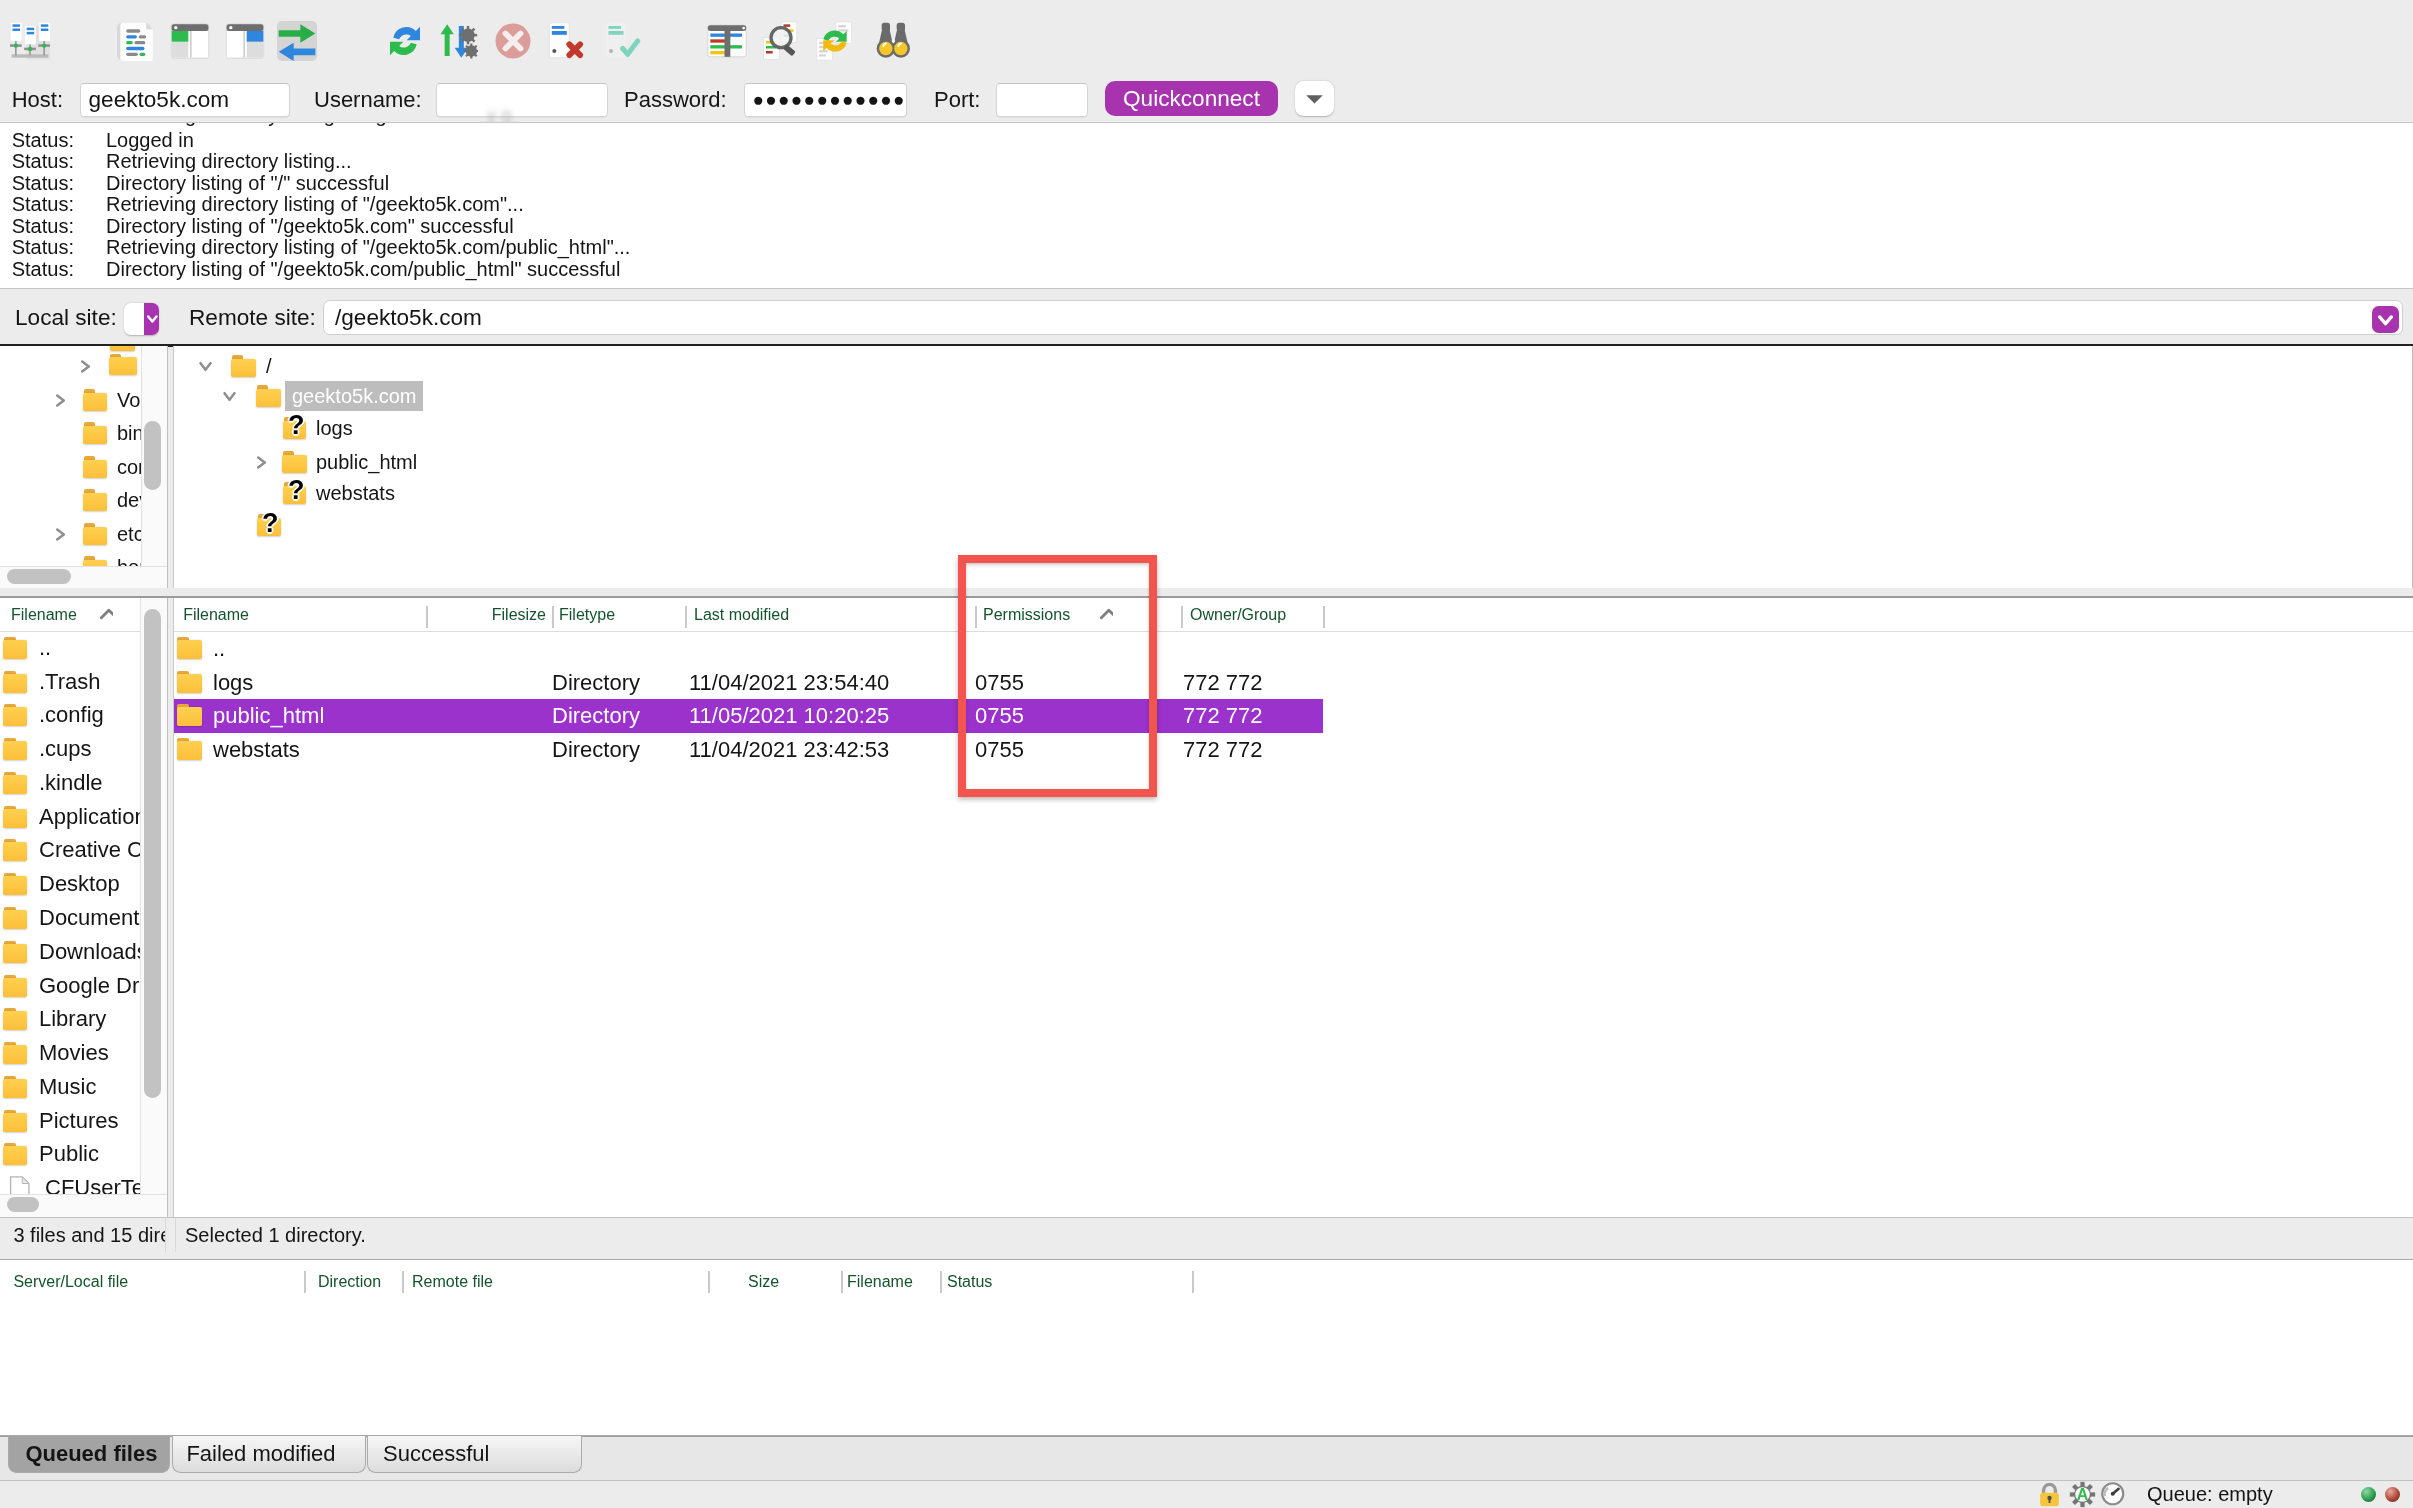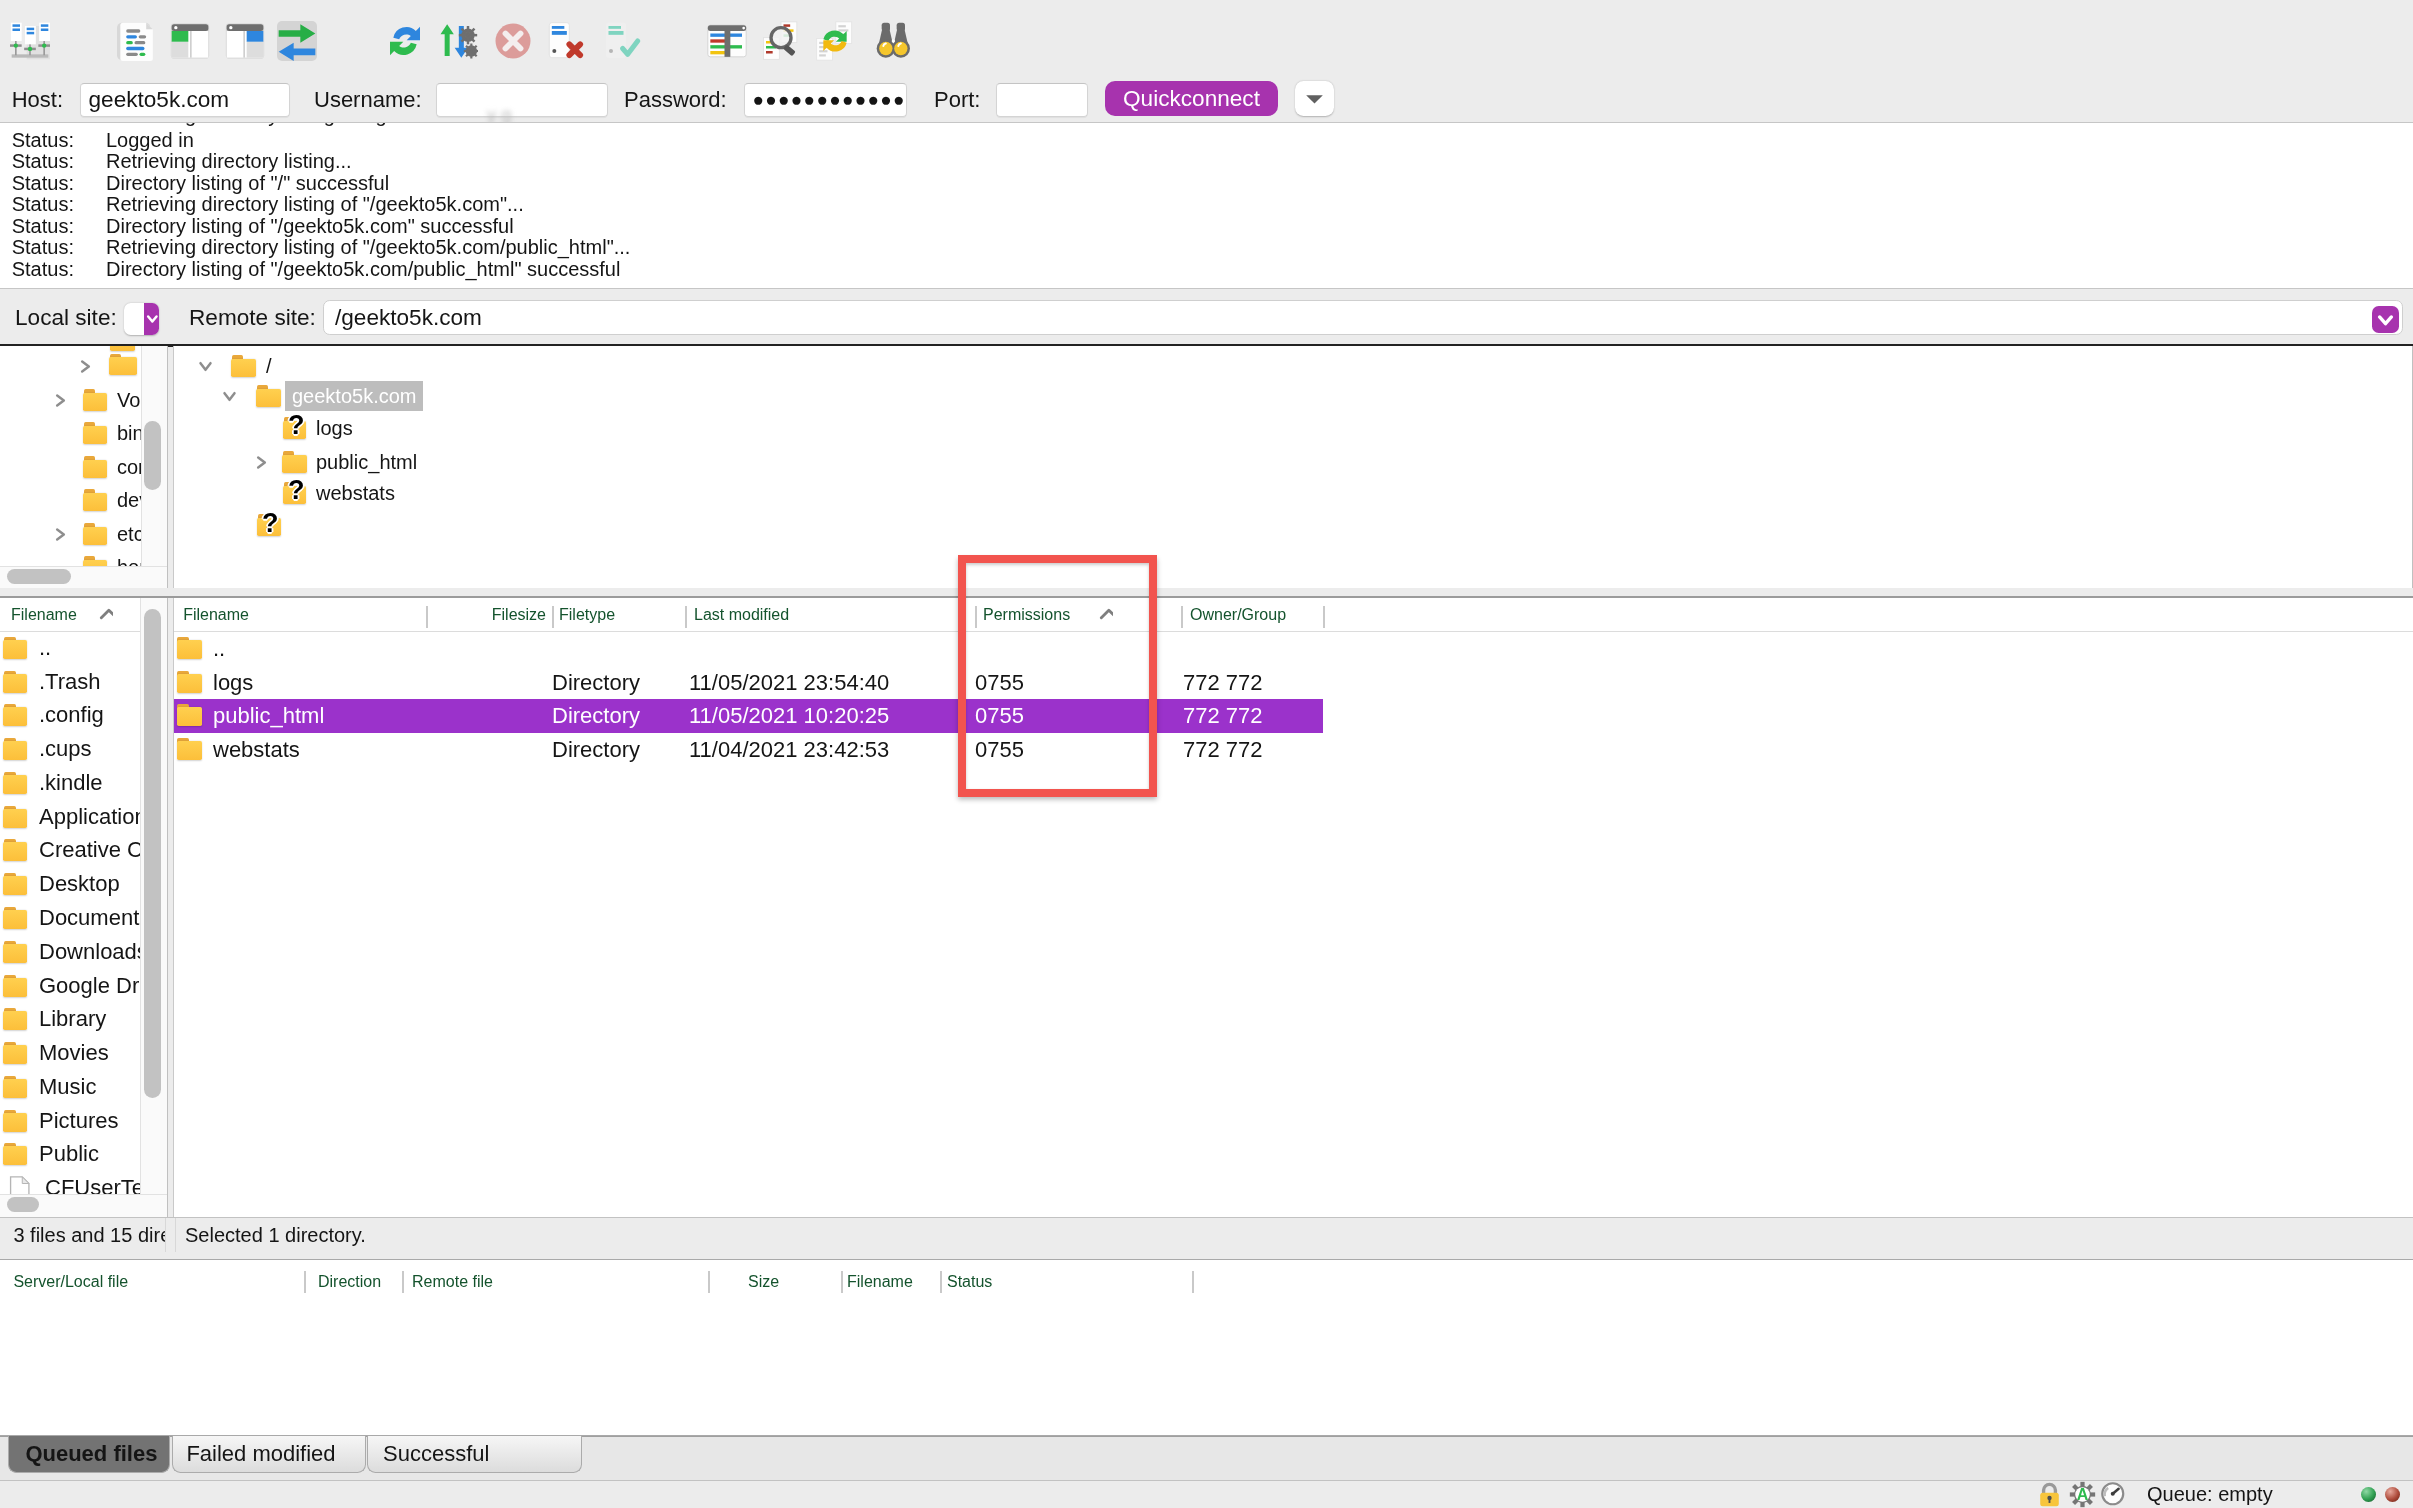--- a/index.html
+++ b/index.html
@@ -294,21 +294,21 @@
   <div class="abs" style="left:0;top:33px;width:2240px;height:0.8px;background:#dcdcdc"></div>
   <div id="rrows">
       <div class="rrow" style="top:34px">
         <div class="fold" style="left:2.5px;top:5px"></div>
         <span style="left:39px">..</span>
       </div>
       <div class="rrow" style="top:68px">
         <div class="fold" style="left:2.5px;top:5px"></div>
         <span style="left:39px">logs</span>
         <span style="left:378px">Directory</span>
-        <span style="left:515px">11/05/2021 23:54:40</span>
+        <span style="left:515px">11/04/2021 23:54:40</span>
         <span style="left:801px">0755</span>
         <span style="left:1009px">772 772</span>
       </div>
       <div class="rrow" style="top:101px;background:#9b32cb;color:#fff;width:1149px">
         <div class="fold" style="left:2.5px;top:5px"></div>
         <span style="left:39px">public_html</span>
         <span style="left:378px">Directory</span>
         <span style="left:515px">11/05/2021 10:20:25</span>
         <span style="left:801px">0755</span>
         <span style="left:1009px">772 772</span>
@@ -340,21 +340,21 @@
   <div class="hdr abs" style="left:947px;top:6.7px;height:30px;line-height:30px">Status</div>
   <div class="tick" style="left:304px;top:11px"></div>
     <div class="tick" style="left:402px;top:11px"></div>
     <div class="tick" style="left:708px;top:11px"></div>
     <div class="tick" style="left:841px;top:11px"></div>
     <div class="tick" style="left:940px;top:11px"></div>
     <div class="tick" style="left:1192px;top:11px"></div>
 </div>
 
 <div class="abs" style="left:0;top:1436px;width:2413px;height:44px;background:#e7e7e7;border-top:0.8px solid #9f9f9f"></div>
-<div class="abs" style="left:8.4px;top:1436px;width:162px;height:37px;background:#737373;border:0.8px solid #ababab;border-top:none;border-radius:0 0 8.4px 8.4px;font-weight:bold;font-size:22px;line-height:35px"><span style="margin-left:16px">Queued files</span></div>
+<div class="abs" style="left:8.4px;top:1436px;width:162px;height:37px;background:#a3a3a3;border:0.8px solid #ababab;border-top:none;border-radius:0 0 8.4px 8.4px;font-weight:bold;font-size:22px;line-height:35px"><span style="margin-left:16px">Queued files</span></div>
 <div class="abs" style="left:172px;top:1436px;width:194px;height:37px;background:linear-gradient(#f6f6f6,#dcdcdc);border:0.8px solid #ababab;border-top:none;border-radius:0 0 8.4px 8.4px;font-size:22px;line-height:35px"><span style="margin-left:13.4px">Failed modified</span></div>
 <div class="abs" style="left:367px;top:1436px;width:215px;height:37px;background:linear-gradient(#f6f6f6,#dcdcdc);border:0.8px solid #ababab;border-top:none;border-radius:0 0 8.4px 8.4px;font-size:22px;line-height:35px"><span style="margin-left:15px">Successful transfers</span></div>
 
 <div class="abs" style="left:0;top:1480px;width:2413px;height:28.5px;background:#ececec;border-top:0.8px solid #c2c2c2"></div>
 <div class="abs" style="left:2147px;top:1480px;height:28.5px;line-height:28.5px;font-size:20px">Queue: empty</div>
 <svg class="abs" style="left:2036px;top:1481px" width="27" height="27" viewBox="0 0 32 32">
     <path d="M9 16 v-5 a7 7 0 0 1 14 0 v5" fill="none" stroke="#9a9a9a" stroke-width="4"></path>
     <rect x="5" y="14" width="22" height="16" rx="3" fill="#f7c53c"></rect>
     <circle cx="16" cy="20" r="2.6" fill="#4d4d4d"></circle>
     <rect x="14.9" y="21" width="2.2" height="5" fill="#4d4d4d"></rect>

